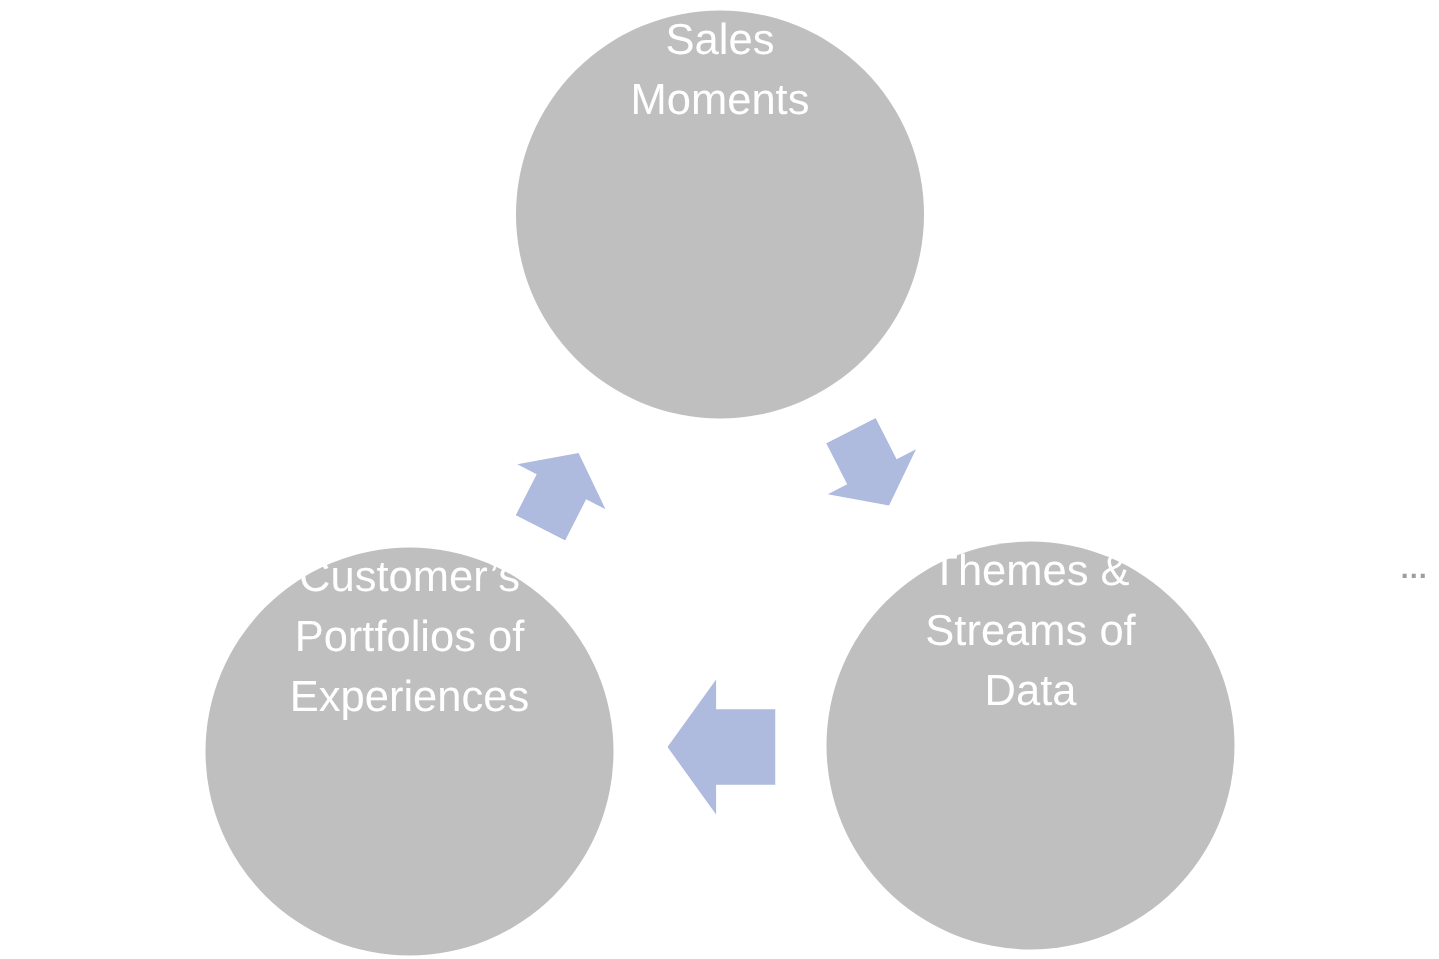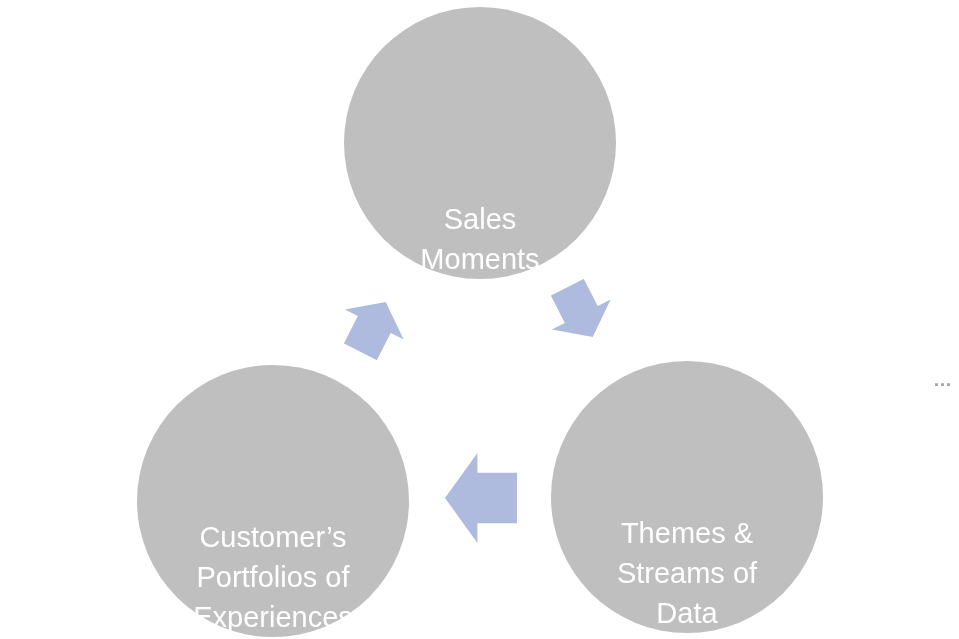--- a/index.html
+++ b/index.html
@@ -15,21 +15,21 @@
     background: #ffffff;
     overflow: hidden;
   }
   .circle {
     position: absolute;
     width: 272px;
     height: 272px;
     border-radius: 50%;
     background: #bfbfbf;
     display: flex;
-    align-items: flex-end;
+    align-items: flex-start;
     justify-content: center;
   }
   .circle .label {
     color: #ffffff;
     font-size: 29px;
     line-height: 1.38;
     text-align: center;
     white-space: pre-line;
     font-weight: 400;
   }

